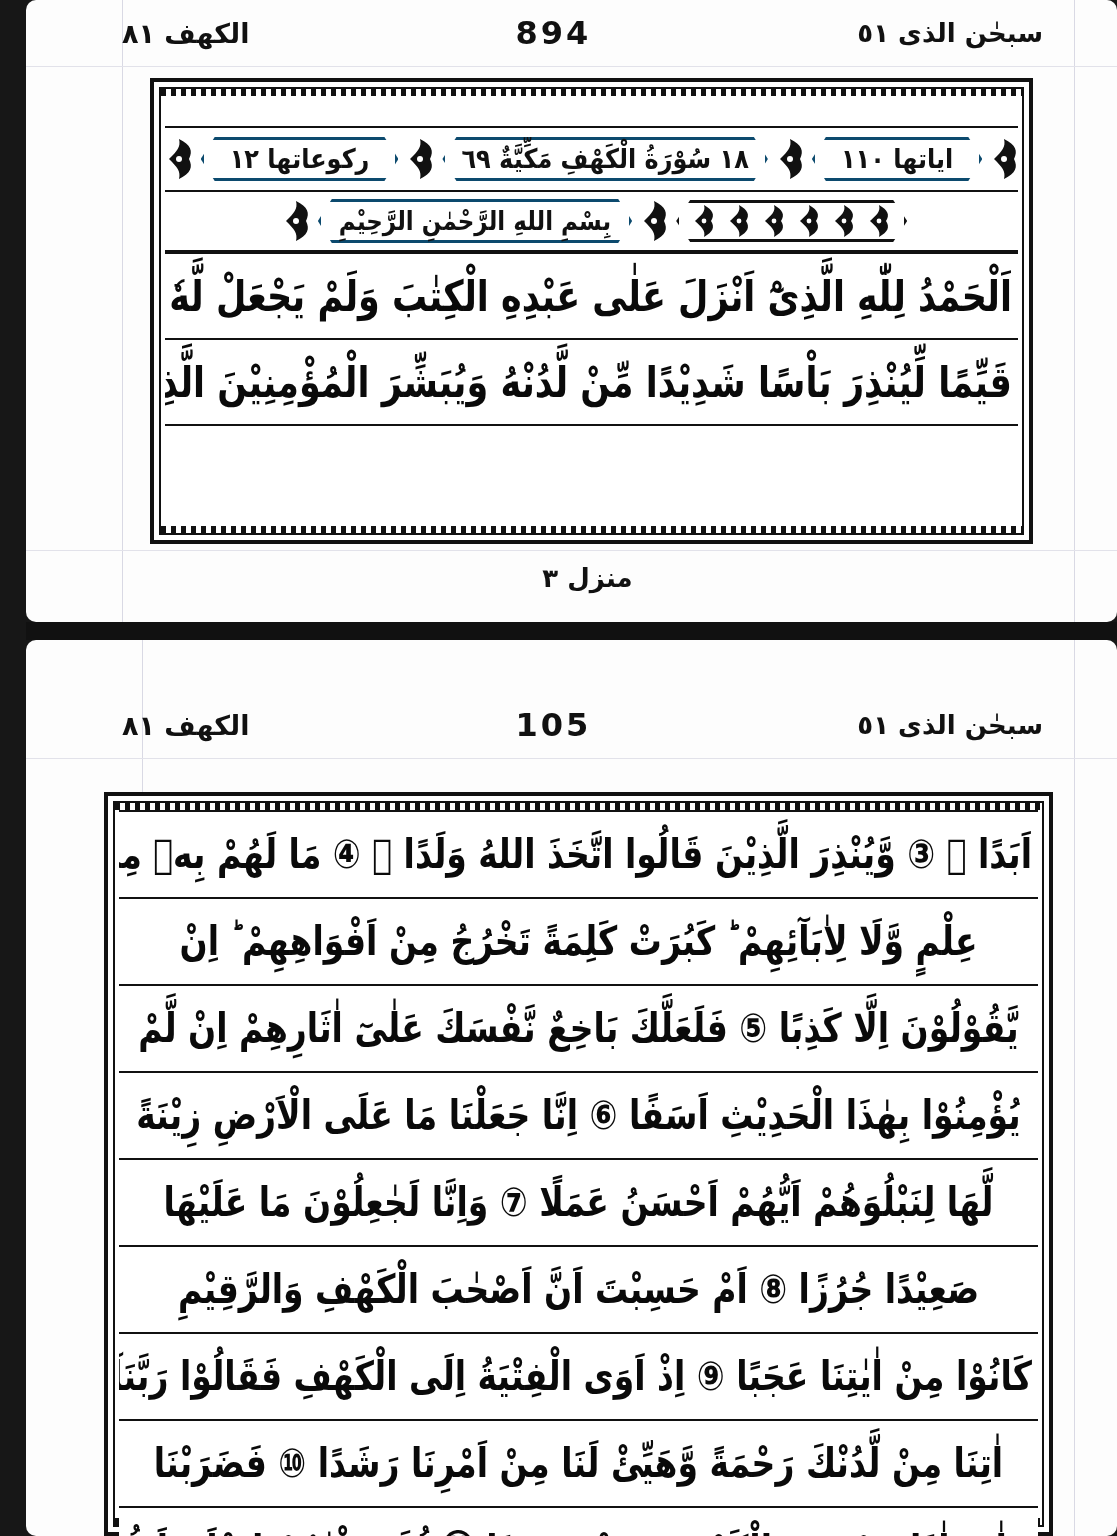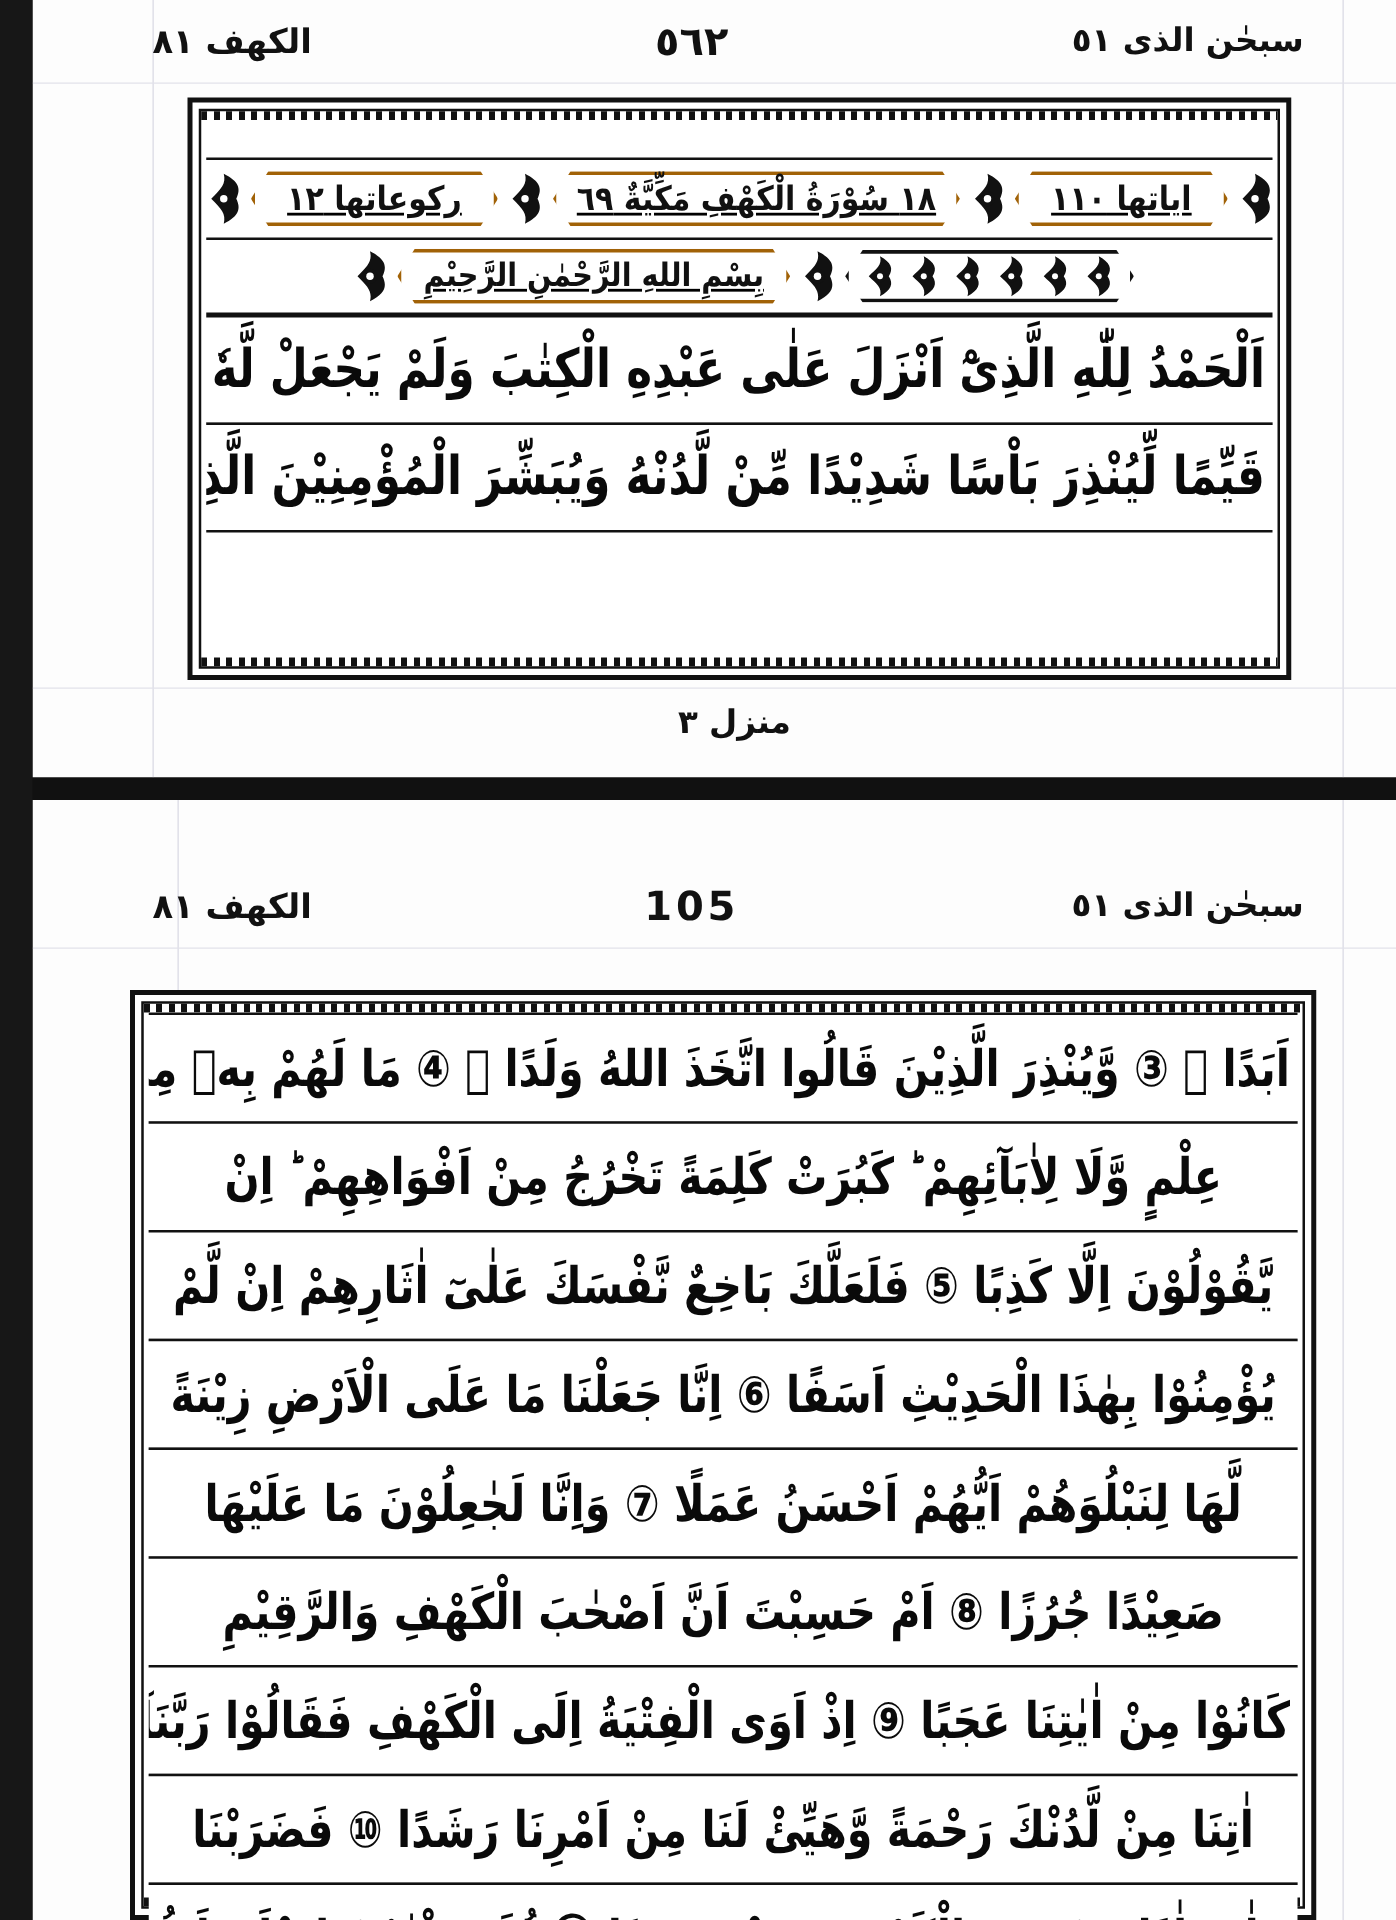--- a/index.html
+++ b/index.html
@@ -12,20 +12,21 @@
 
   
   .rail{position:absolute;top:0;bottom:0;background:#171717;z-index:6;}
   .rail.left{left:0;width:26px;}
   .rail.right{right:0;width:0px;}
 
   
   .sheet{
     position:absolute;left:26px;right:0;background:#fdfdfd;
     overflow:hidden;
+    border-radius:10px;
   }
   #sheet-265{top:0;height:622px;}
   .gap{position:absolute;left:0;right:0;top:622px;height:18px;background:#111;z-index:5;}
   #sheet-266{top:640px;height:896px;}
 
   
   .vrule{position:absolute;top:0;bottom:0;width:1px;background:#d9d9e4;}
   .hrule{position:absolute;left:0;right:0;height:1px;background:#e2e2ea;}
 
   
@@ -101,26 +102,25 @@
   
   .band{
     position:relative;height:62px;
     border-bottom:2px solid #111;
     display:flex;align-items:center;justify-content:center;
     gap:2px;background:#fff;
     direction:rtl;
   }
   .cart{
     position:relative;height:44px;box-sizing:border-box;
-    border:3px solid #a16207;background:#fff;
+    border:3px solid #0c4a6e;background:#fff;
     display:flex;align-items:center;justify-content:center;
     
     clip-path:polygon(0 50%,14px 0,calc(100% - 14px) 0,100% 50%,calc(100% - 14px) 100%,14px 100%);
     padding:0 22px;
-    text-decoration:underline;
   }
   .cart .ct{
     direction:rtl;font-weight:700;color:#111;white-space:nowrap;
     font-family:"DejaVu Sans","Liberation Sans",sans-serif;
     font-size:24px;transform:scaleY(1.12);
   }
   .cart.small{padding:0 26px;}
   .cart.wide{padding:16px 16px;}
 
   
@@ -161,21 +161,21 @@
   <div class="rail right"></div>
 
   <div class="sheet" id="sheet-265">
     <div class="vrule" style="left:96px"></div>
     <div class="vrule" style="right:42px"></div>
     <div class="hrule" style="top:66px"></div>
     <div class="hrule" style="top:550px"></div>
 
     <div class="hdr">
       <span class="h-item surah">الكهف ١٨</span>
-      <span class="h-item pageno">٢٦٥</span>
+      <span class="h-item pageno">498</span>
       <span class="h-item juz">سبحٰن الذى ١٥</span>
     </div>
 
     <div class="frame" id="frame-265">
       <div class="frame-inner">
 
         <div class="blank-band"></div>
 
         <div class="band">
           <div class="medal">

